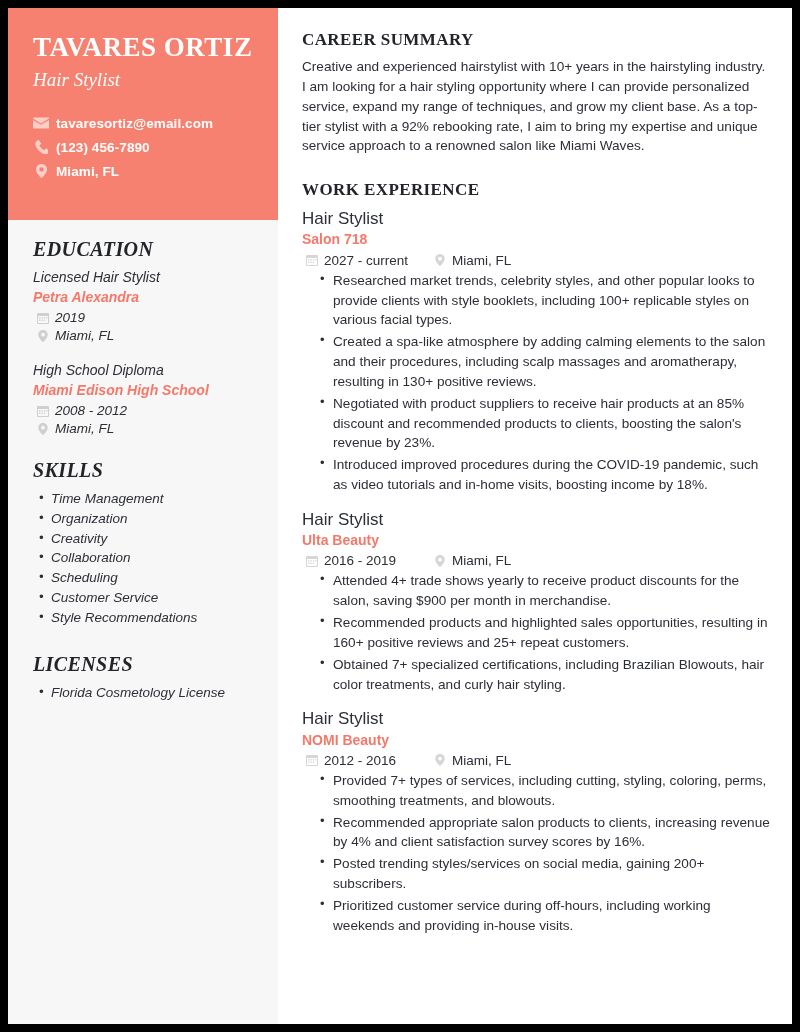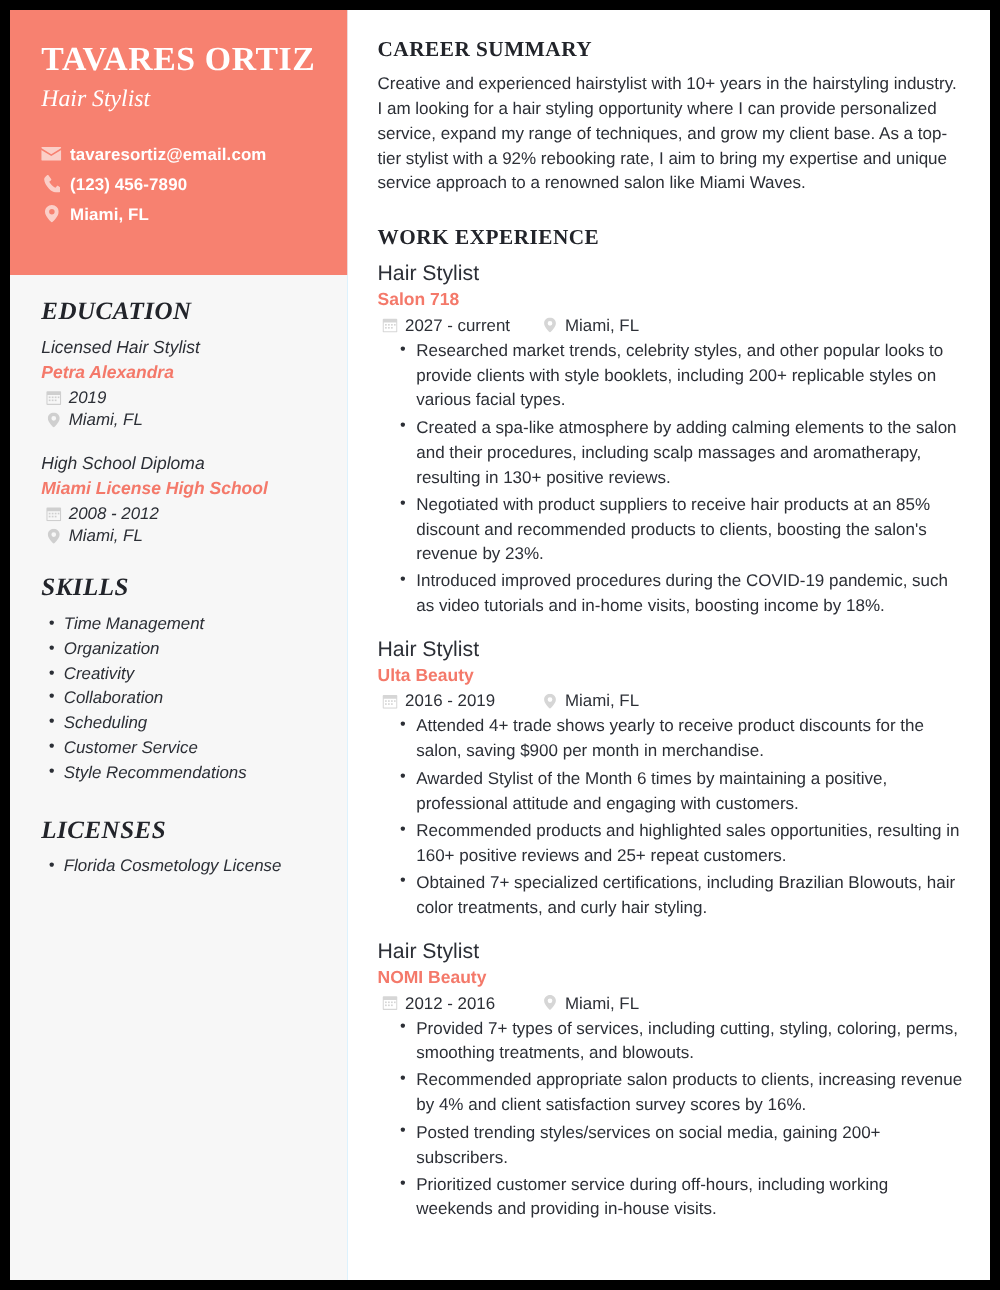--- a/index.html
+++ b/index.html
@@ -13,21 +13,21 @@
     overflow: hidden;
     font-family: "Liberation Sans", sans-serif;
   }
 
   #resume-page {
     position: absolute;
     left: 8px;
     top: 8px;
     width: 784px;
     height: 1016px;
-    background: #7dd3fc;
+    background: #ef4444;
     display: flex;
     overflow: hidden;
   }
 
   
   .sidebar {
     width: 270px;
     flex: 0 0 270px;
     background: #f7f7f7;
     display: flex;
@@ -321,21 +321,21 @@
               <svg width="10" height="12" viewBox="0 0 11 14">
                   <path fill="#cfcfcf" d="M5.5 0C2.5 0 0 2.4 0 5.4 0 9.4 5.5 14 5.5 14S11 9.4 11 5.4C11 2.4 8.5 0 5.5 0zm0 7.6a2.2 2.2 0 1 1 0-4.4 2.2 2.2 0 0 1 0 4.4z"></path>
                 </svg>
             </span>
             <span class="meta-text">Miami, FL</span>
           </div>
         </div>
 
         <div class="edu-entry">
           <div class="edu-degree">High School Diploma</div>
-          <div class="edu-school">Miami License High School</div>
+          <div class="edu-school">Miami Edison High School</div>
           <div class="meta-row">
             <span class="meta-icon">
               <svg width="12" height="12" viewBox="0 0 12 12">
                   <rect x="0" y="1" width="12" height="11" rx="1" fill="#cfcfcf"></rect>
                   <rect x="1" y="4" width="10" height="7" fill="#f7f7f7"></rect>
                   <rect x="2" y="5.2" width="1.4" height="1.3" fill="#cfcfcf"></rect>
                   <rect x="4.4" y="5.2" width="1.4" height="1.3" fill="#cfcfcf"></rect>
                   <rect x="6.8" y="5.2" width="1.4" height="1.3" fill="#cfcfcf"></rect>
                   <rect x="2" y="7.6" width="1.4" height="1.3" fill="#cfcfcf"></rect>
                   <rect x="4.4" y="7.6" width="1.4" height="1.3" fill="#cfcfcf"></rect>
@@ -412,21 +412,21 @@
           <span class="meta-loc">
             <span class="meta-icon">
               <svg width="10" height="12" viewBox="0 0 11 14">
                   <path fill="#d6d6d6" d="M5.5 0C2.5 0 0 2.4 0 5.4 0 9.4 5.5 14 5.5 14S11 9.4 11 5.4C11 2.4 8.5 0 5.5 0zm0 7.6a2.2 2.2 0 1 1 0-4.4 2.2 2.2 0 0 1 0 4.4z"></path>
                 </svg>
             </span>
             <span class="meta-text">Miami, FL</span>
           </span>
         </div>
         <ul class="job-bullets">
-          <li>Researched market trends, celebrity styles, and other popular looks to provide clients with style booklets, including 200+ replicable styles on various facial types.</li>
+          <li>Researched market trends, celebrity styles, and other popular looks to provide clients with style booklets, including 100+ replicable styles on various facial types.</li>
           <li>Created a spa-like atmosphere by adding calming elements to the salon and their procedures, including scalp massages and aromatherapy, resulting in 130+ positive reviews.</li>
           <li>Negotiated with product suppliers to receive hair products at an 85% discount and recommended products to clients, boosting the salon's revenue by 23%.</li>
           <li>Introduced improved procedures during the COVID-19 pandemic, such as video tutorials and in-home visits, boosting income by 18%.</li>
         </ul>
       </div>
 
       <div class="job">
         <div class="job-role">Hair Stylist</div>
         <div class="job-company">Ulta Beauty</div>
         <div class="job-meta">
@@ -450,21 +450,20 @@
             <span class="meta-icon">
               <svg width="10" height="12" viewBox="0 0 11 14">
                   <path fill="#d6d6d6" d="M5.5 0C2.5 0 0 2.4 0 5.4 0 9.4 5.5 14 5.5 14S11 9.4 11 5.4C11 2.4 8.5 0 5.5 0zm0 7.6a2.2 2.2 0 1 1 0-4.4 2.2 2.2 0 0 1 0 4.4z"></path>
                 </svg>
             </span>
             <span class="meta-text">Miami, FL</span>
           </span>
         </div>
         <ul class="job-bullets">
           <li>Attended 4+ trade shows yearly to receive product discounts for the salon, saving $900 per month in merchandise.</li>
-          <li>Awarded Stylist of the Month 6 times by maintaining a positive, professional attitude and engaging with customers.</li>
           <li>Recommended products and highlighted sales opportunities, resulting in 160+ positive reviews and 25+ repeat customers.</li>
           <li>Obtained 7+ specialized certifications, including Brazilian Blowouts, hair color treatments, and curly hair styling.</li>
         </ul>
       </div>
 
       <div class="job">
         <div class="job-role">Hair Stylist</div>
         <div class="job-company">NOMI Beauty</div>
         <div class="job-meta">
           <span class="meta-date">

